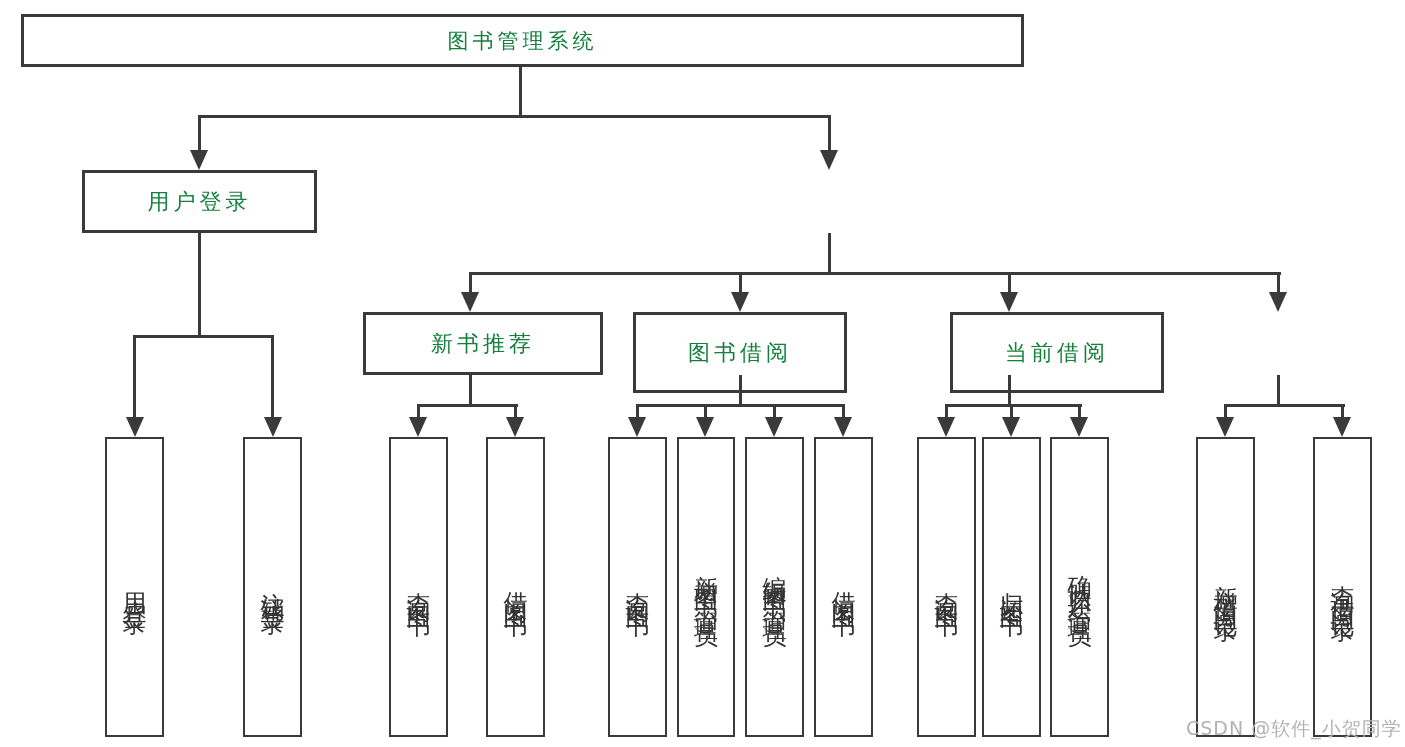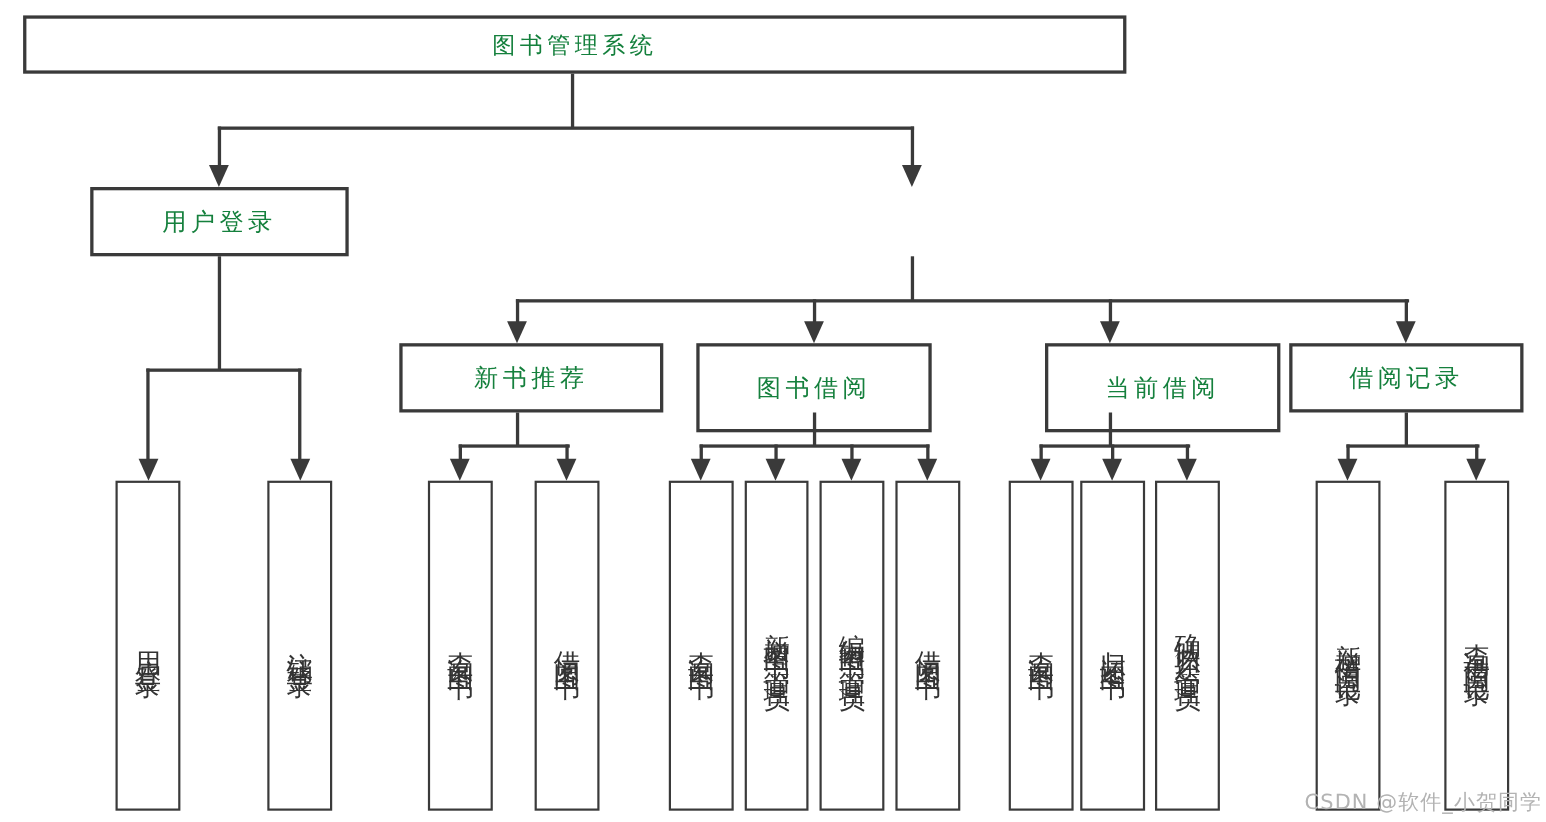--- a/index.html
+++ b/index.html
@@ -96,21 +96,20 @@
   <div class="line" style="left:739px; top:272px; width:3px; height:22px;"></div>
   <div class="arrow" style="left:731px; top:292px;"></div>
   <div class="line" style="left:1008px; top:272px; width:3px; height:22px;"></div>
   <div class="arrow" style="left:1000px; top:292px;"></div>
   <div class="line" style="left:1277px; top:272px; width:3px; height:22px;"></div>
   <div class="arrow" style="left:1269px; top:292px;"></div>
 
   <div class="hbox" style="left:363px; top:312px; width:240px; height:63px;">新书推荐</div>
   <div class="hbox" style="left:633px; top:312px; width:214px; height:81px;">图书借阅</div>
   <div class="hbox" style="left:902px; top:312px; width:214px; height:81px;margin-left:48px;">当前借阅</div>
-  <div class="hbox" style="left:1172px; top:312px; width:213px; height:63px;">借阅记录</div>
 
   <div class="line" style="left:469px; top:375px; width:3px; height:31px;"></div>
   <div class="line" style="left:417px; top:404px; width:101px; height:3px;"></div>
   <div class="line" style="left:417px; top:404px; width:3px; height:15px;"></div>
   <div class="arrow" style="left:409px; top:417px;"></div>
   <div class="line" style="left:514px; top:404px; width:3px; height:15px;"></div>
   <div class="arrow" style="left:506px; top:417px;"></div>
 
   <div class="line" style="left:739px; top:375px; width:3px; height:31px;"></div>
   <div class="line" style="left:636px; top:404px; width:209px; height:3px;"></div>

